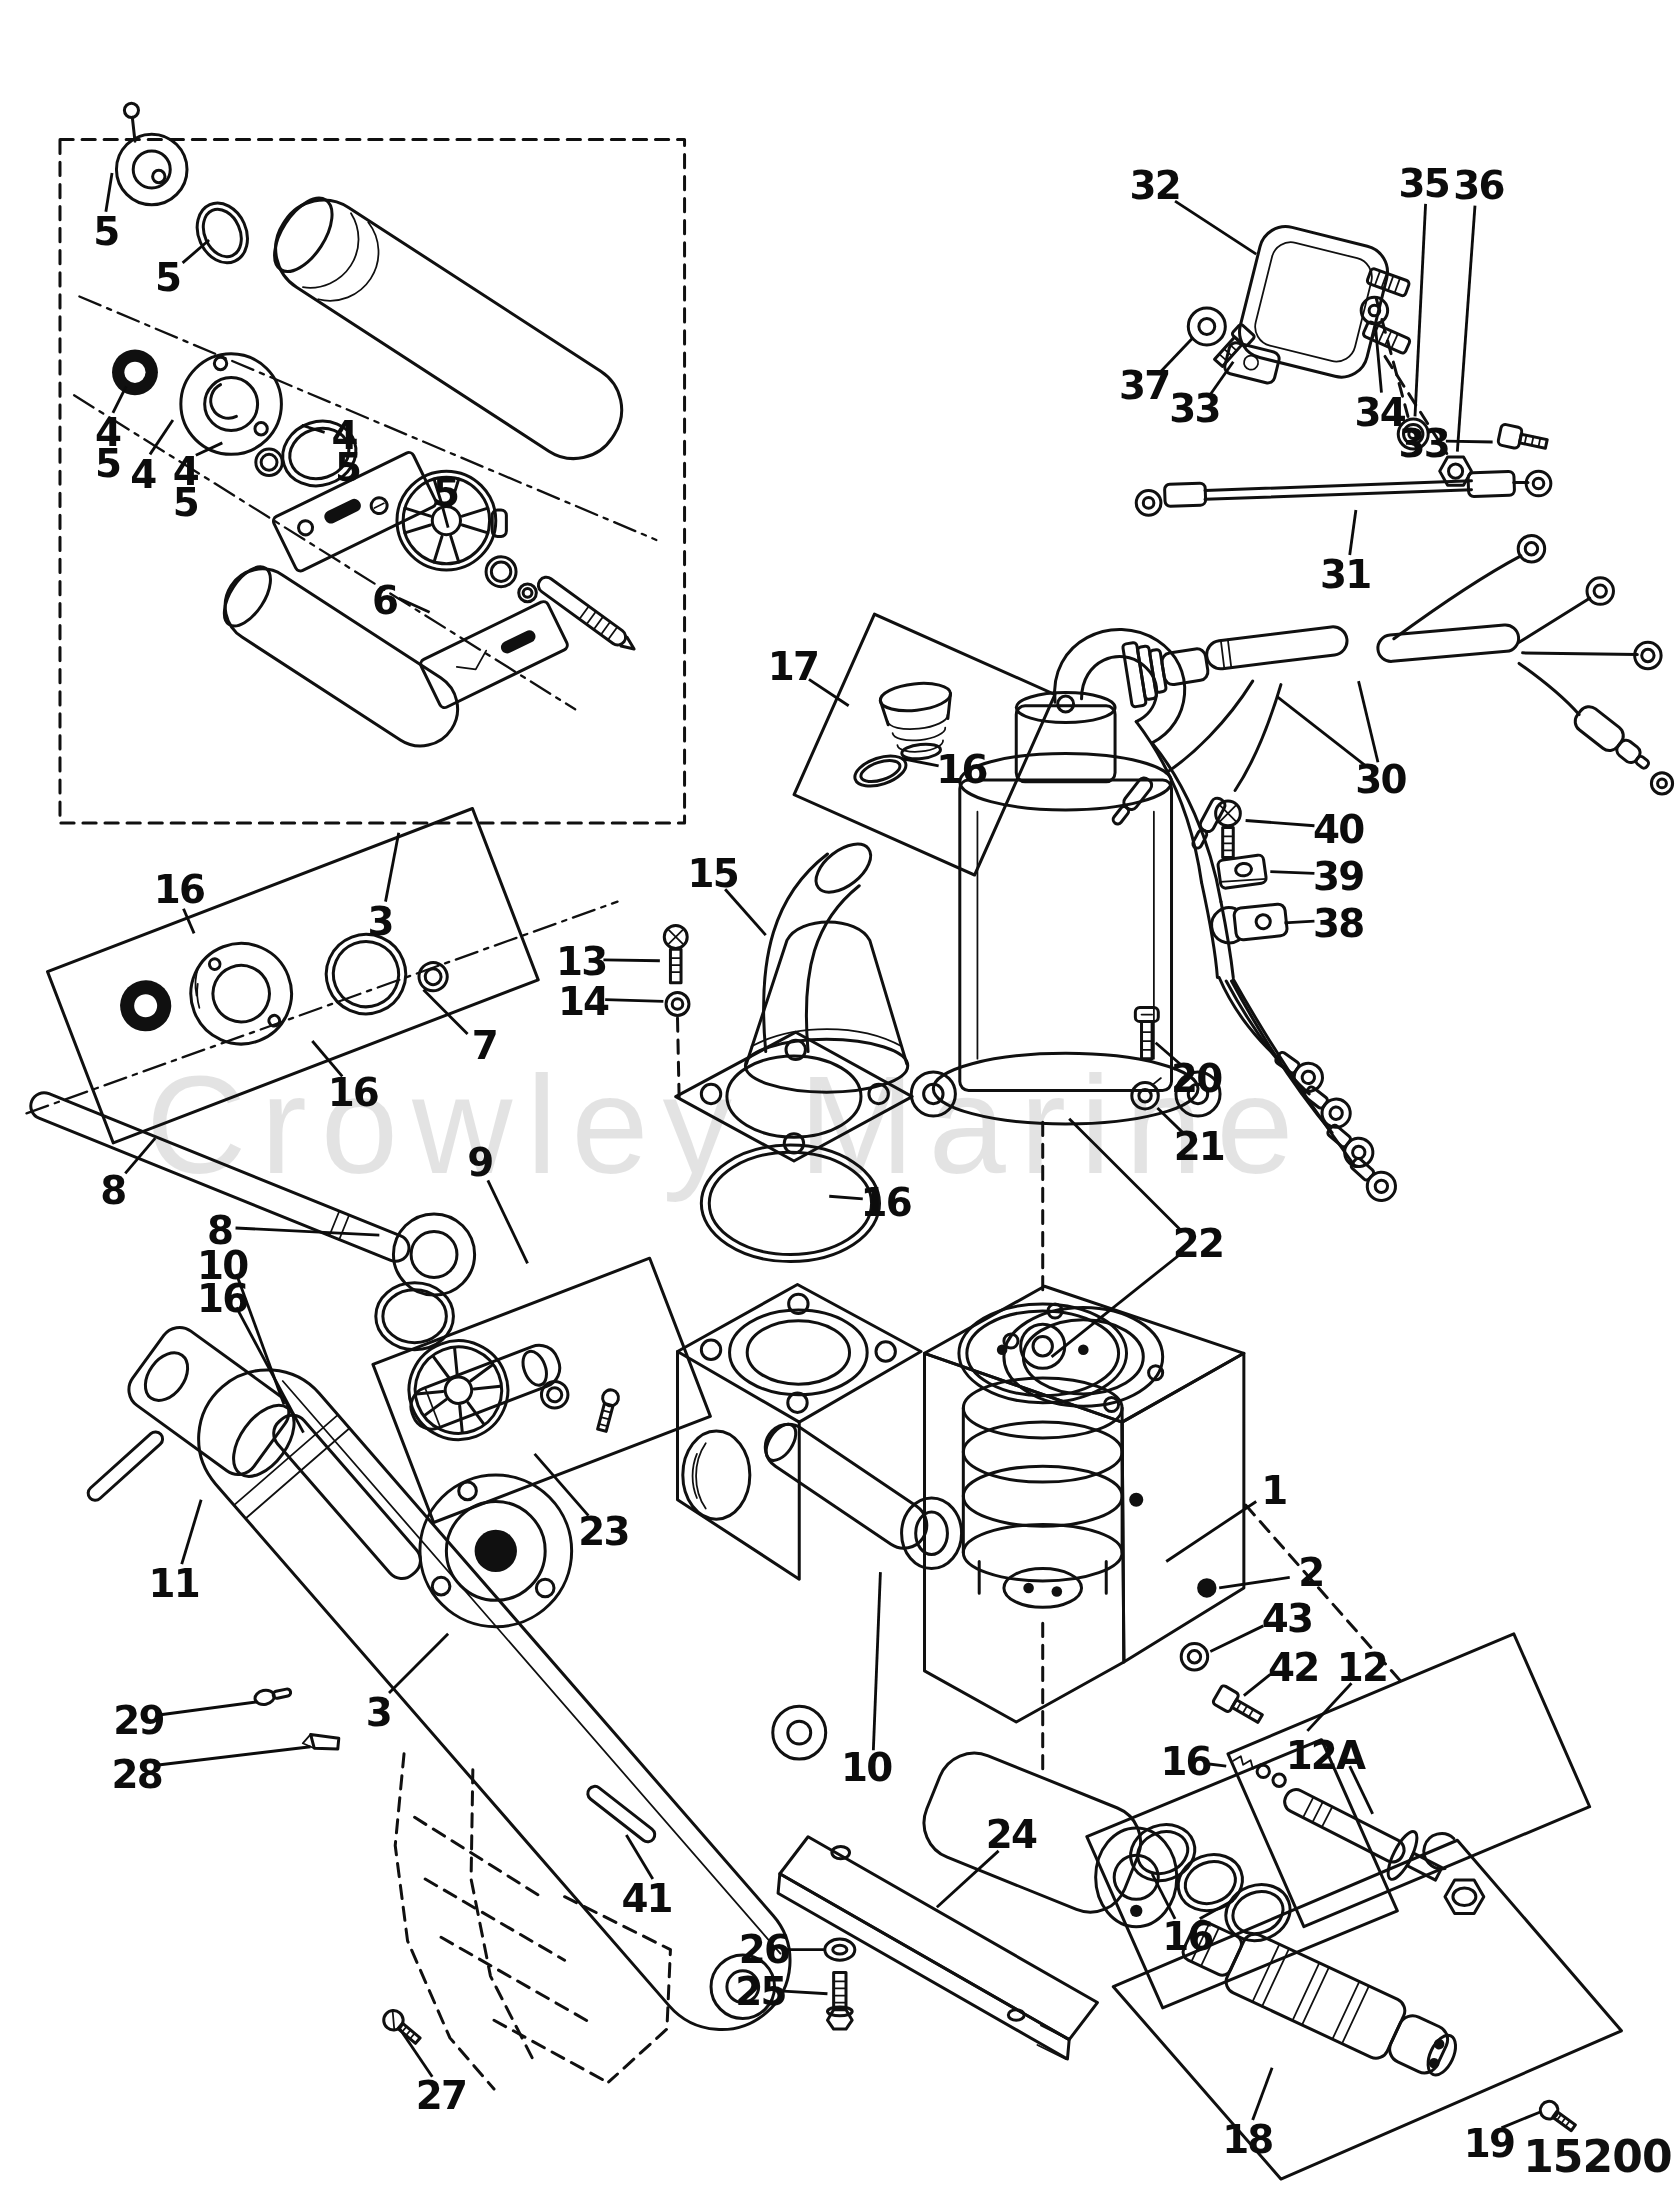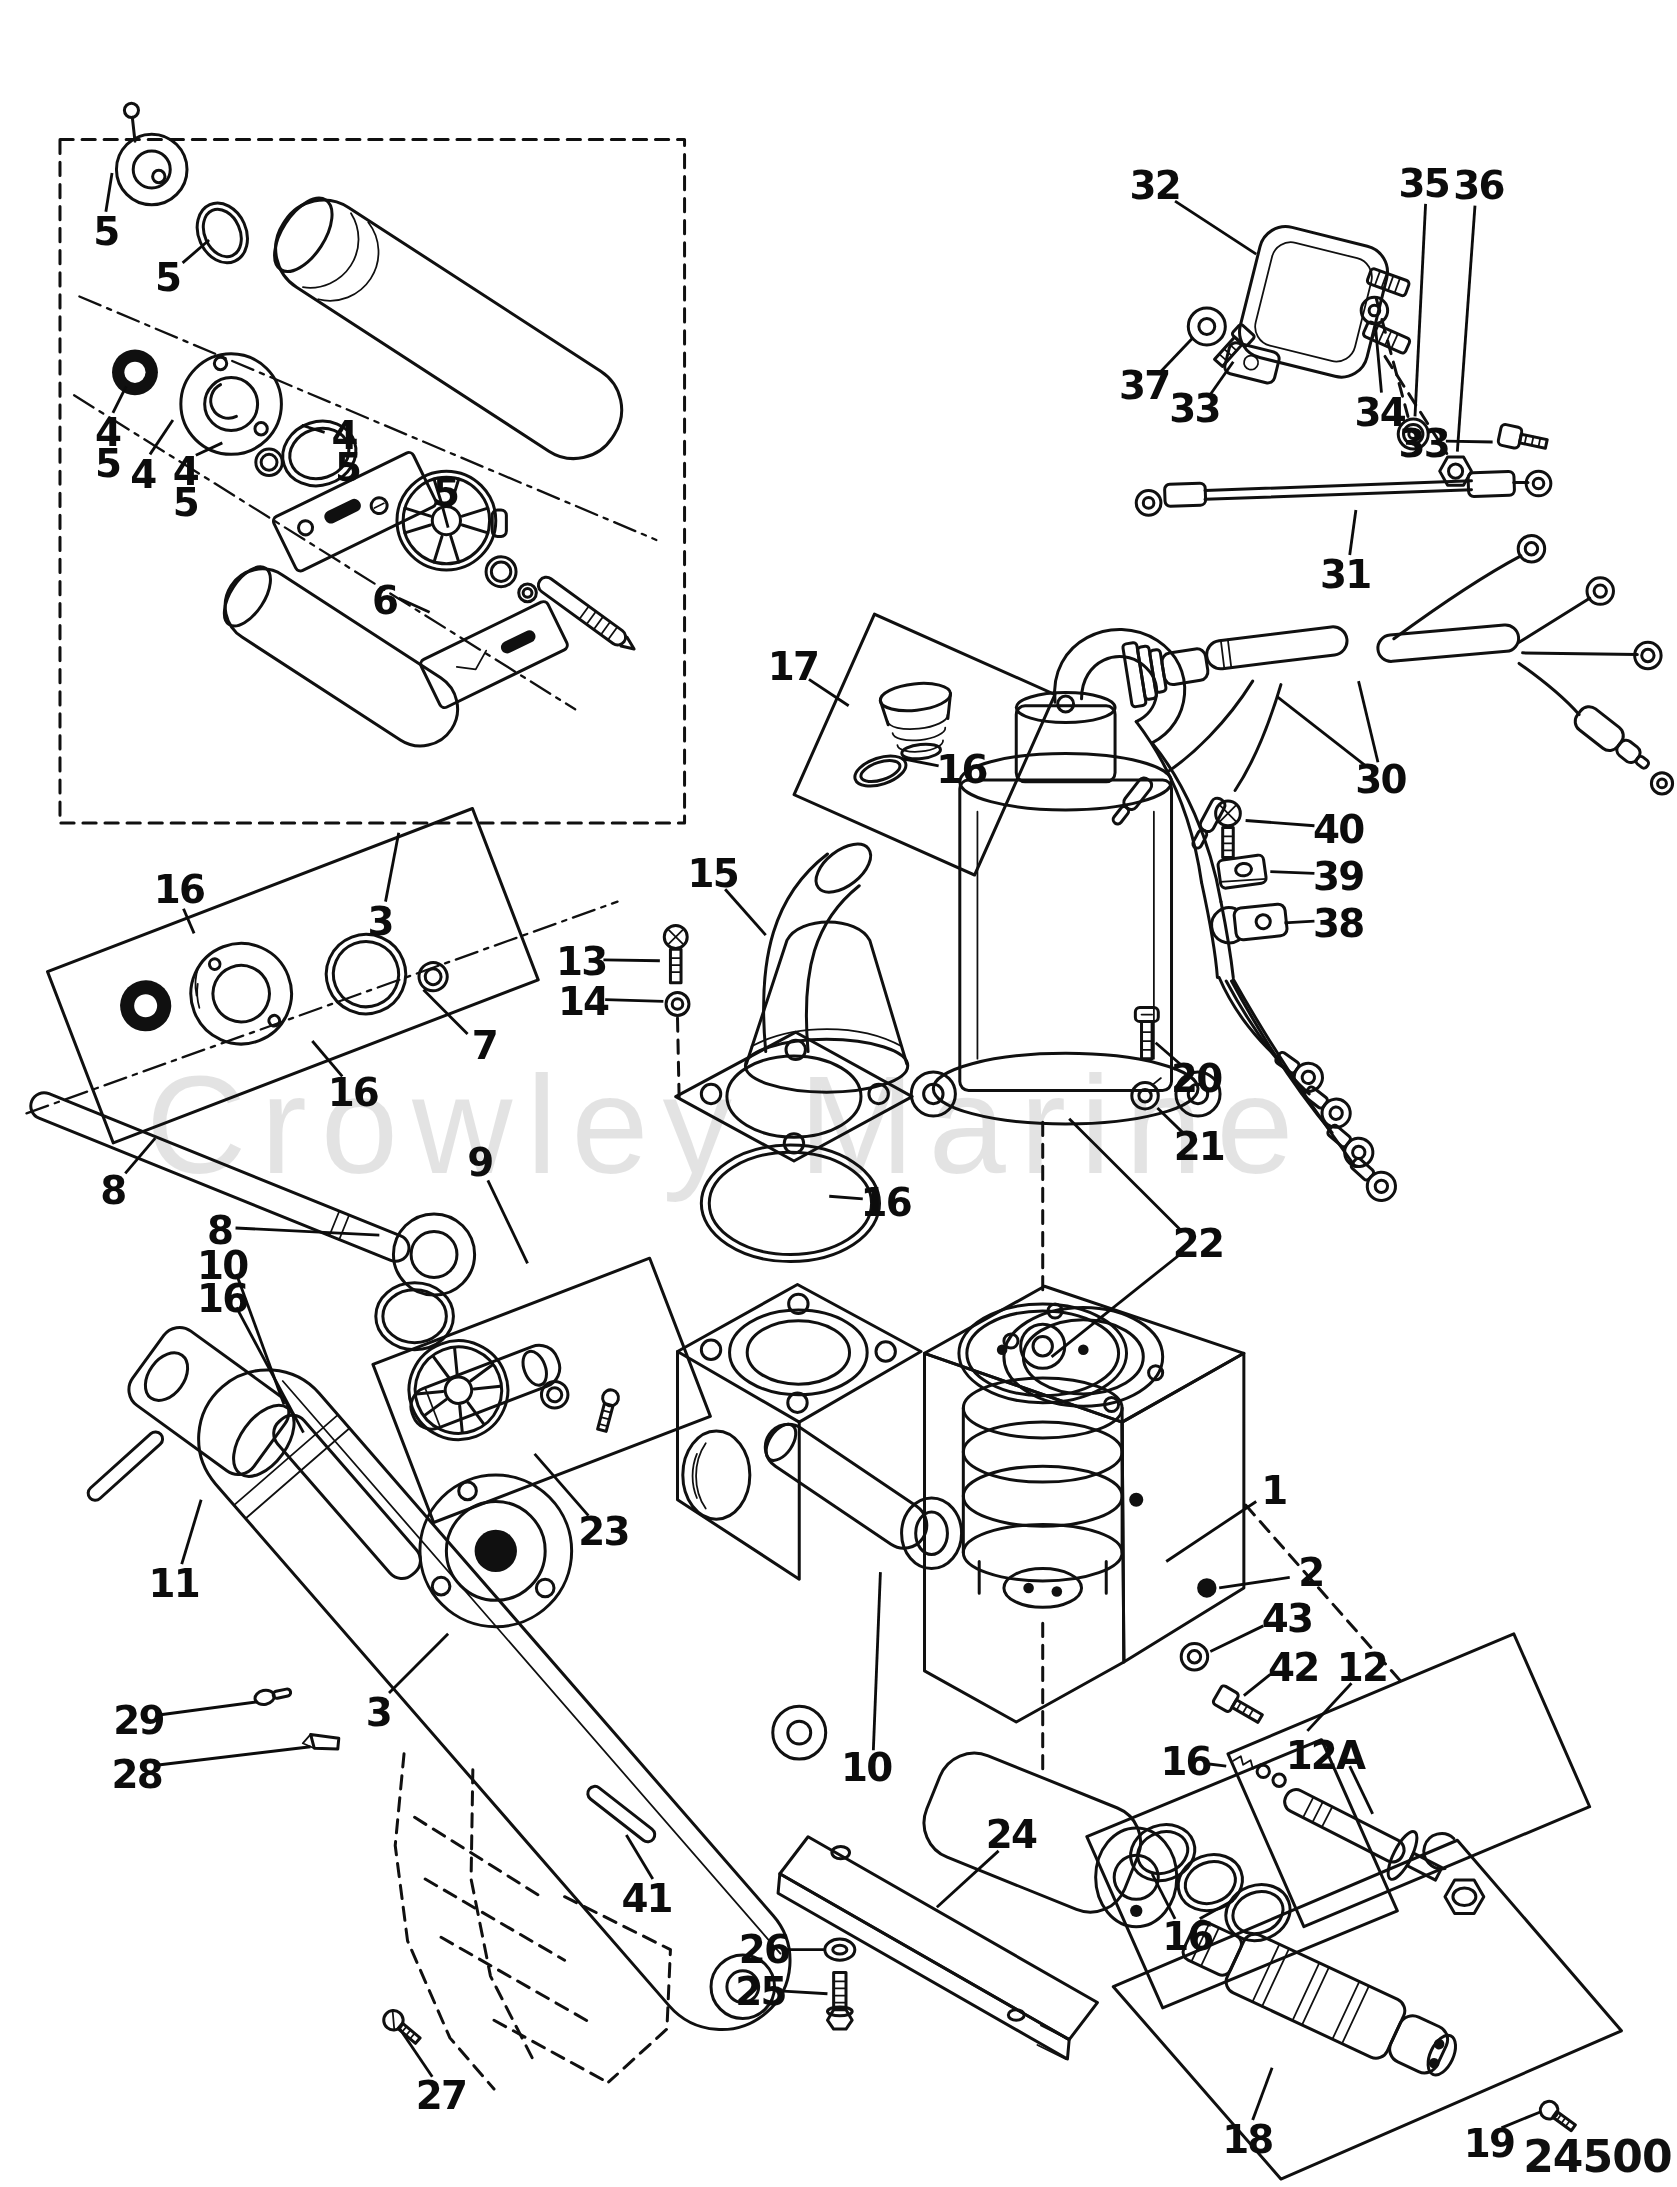--- a/index.html
+++ b/index.html
@@ -21,21 +21,21 @@
       font-family:"Liberation Sans",sans-serif;}
   .pn{position:absolute;right:5.3px;top:2131px;font-size:44px;font-weight:bold;color:#101010;
       font-family:"DejaVu Sans","Liberation Sans",sans-serif;letter-spacing:-0.9px;}
 </style>
 </head>
 <body>
 
 <div id="stage">
 
   <div class="watermark">Crowley Marine</div>
-  <div class="pn">24500</div>
+  <div class="pn">15200</div>
 
   <svg id="art-svg" width="1677" height="2187" viewBox="0 0 1901 2479">
 
     <g id="art">
 
       <g>
         <rect class="dash" x="68" y="158" width="708" height="775"></rect>
         <line class="dashdot" x1="90" y1="336" x2="744" y2="612"></line>
         <line class="dashdot" x1="84" y1="448" x2="652" y2="804"></line>
         <circle cx="172" cy="192" r="40"></circle>

